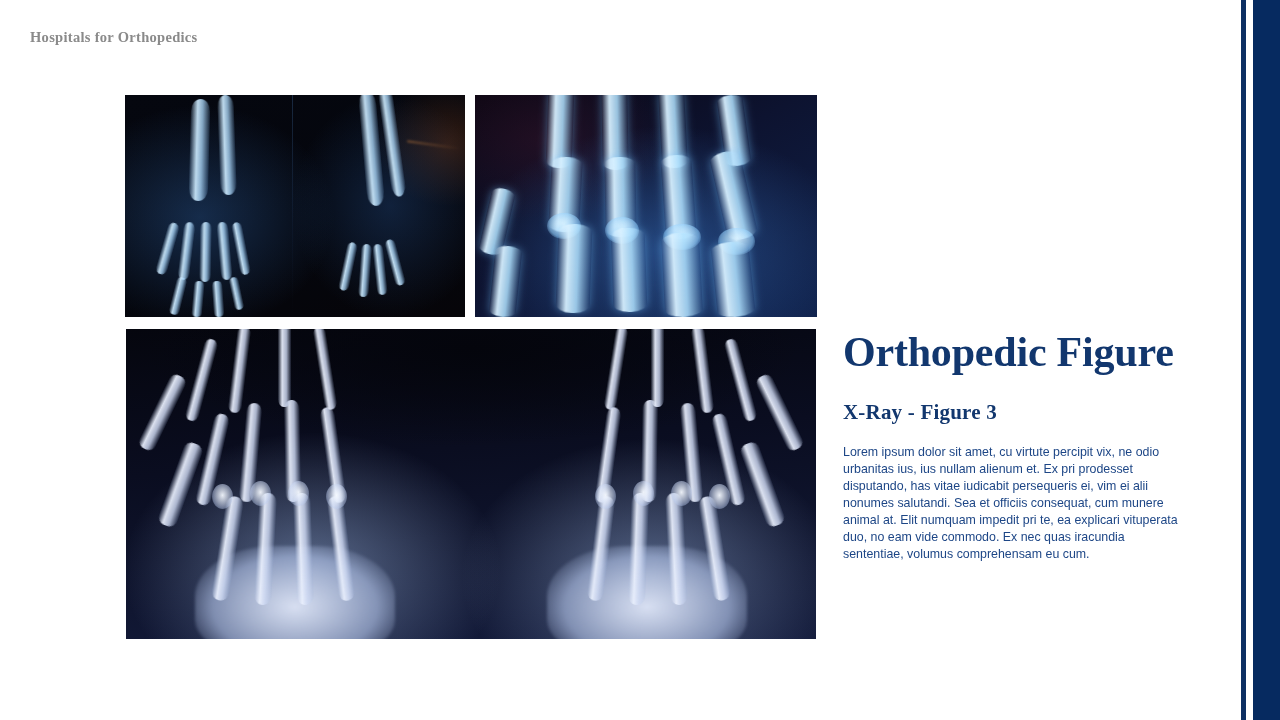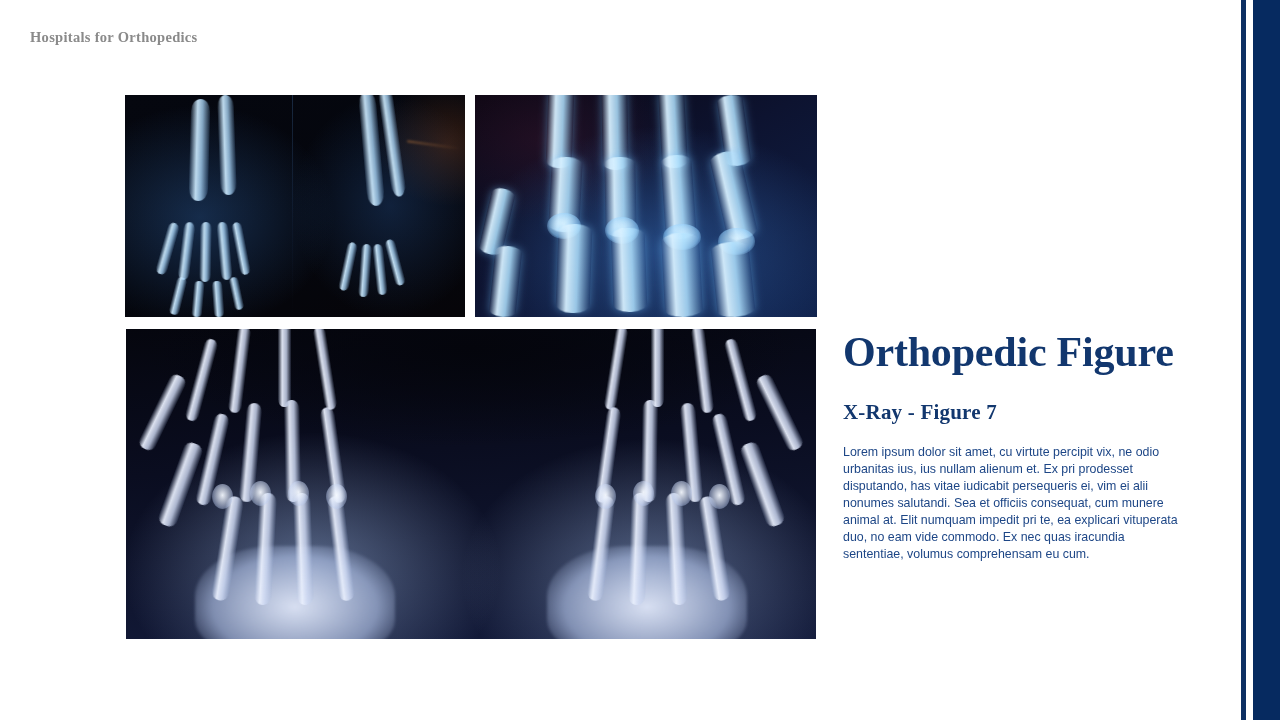--- a/index.html
+++ b/index.html
@@ -353,17 +353,17 @@
         <div class="joint" style="left:69%;top:50%;width:6%;height:8%"></div>
         <div class="joint" style="left:58%;top:49%;width:6%;height:8%"></div>
         <div class="joint" style="left:47%;top:49%;width:6%;height:8%"></div>
         <div class="joint" style="left:36%;top:50%;width:6%;height:8%"></div>
       </div>
     </div>
   </div>
 
   <div class="text-col">
     <div class="headline">Orthopedic Figure</div>
-    <div class="subhead">X-Ray - Figure 7</div>
+    <div class="subhead">X-Ray - Figure 3</div>
     <div class="body-copy">Lorem ipsum dolor sit amet, cu virtute percipit vix, ne odio urbanitas ius, ius nullam alienum et. Ex pri prodesset disputando, has vitae iudicabit persequeris ei, vim ei alii nonumes salutandi. Sea et officiis consequat, cum munere animal at. Elit numquam impedit pri te, ea explicari vituperata duo, no eam vide commodo.  Ex nec quas iracundia sententiae, volumus comprehensam eu cum.</div>
   </div>
 
 </div>
 
 </body></html>

